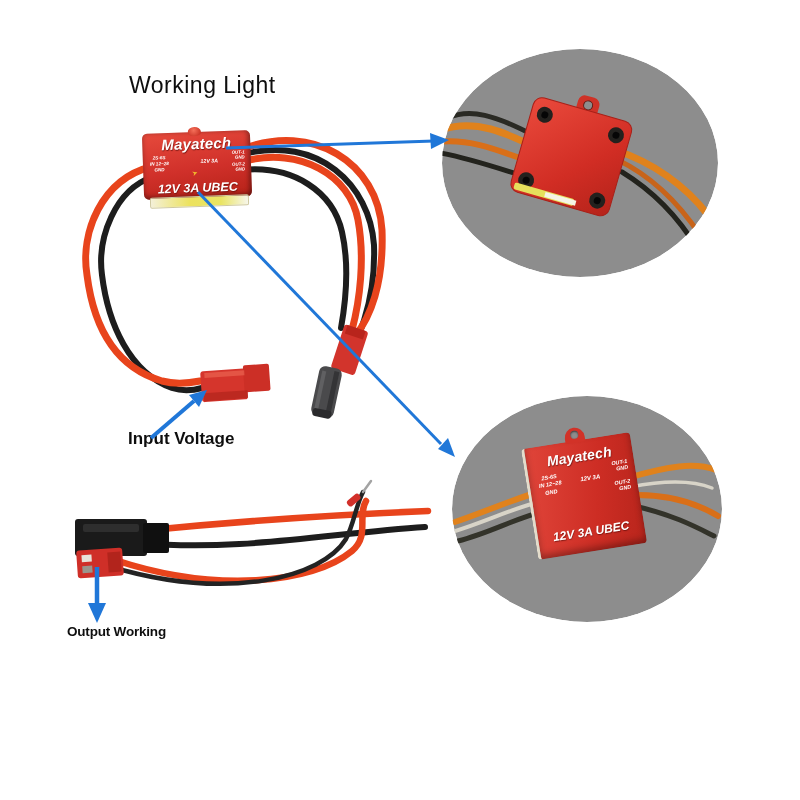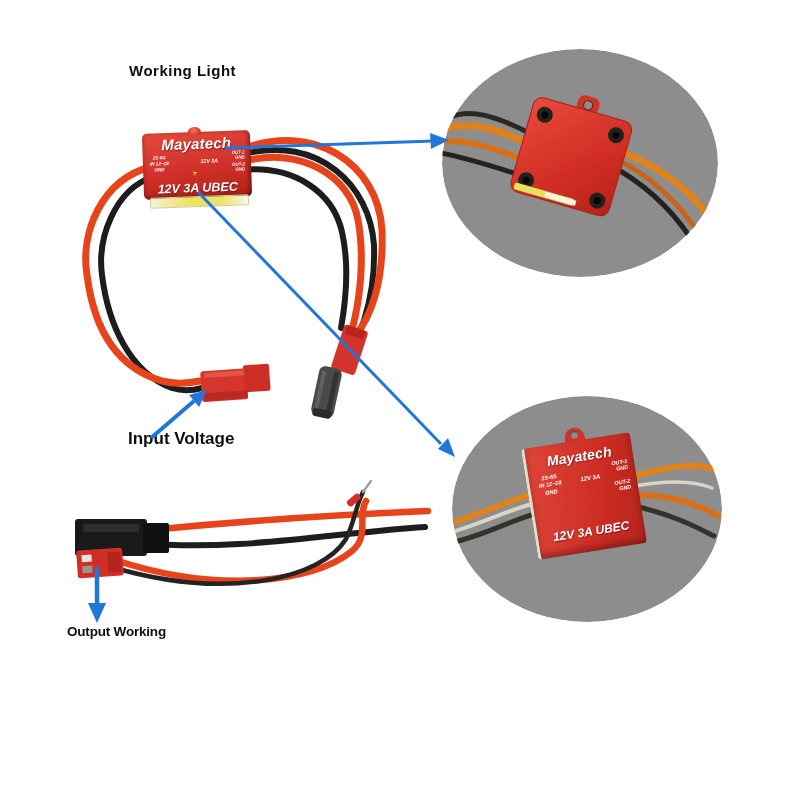--- a/index.html
+++ b/index.html
@@ -1,21 +1,21 @@
 <!DOCTYPE html>
 <html><head>
 <meta charset="utf-8">
 <style>
   html,body{margin:0;padding:0;background:#fff;}
   .stage{position:relative;width:800px;height:800px;background:#fff;overflow:hidden;
          font-family:"Liberation Sans", sans-serif;}
   .layer{position:absolute;left:0;top:0;}
   .toplayer{pointer-events:none;}
   .lbl{position:absolute;color:#0e0e0e;white-space:nowrap;}
-  .title{left:129px;top:62px;font-size:15px;font-weight:700;letter-spacing:.5px;}
+  .title{left:129px;top:72px;font-size:23px;font-weight:400;letter-spacing:.5px;}
   .input-lbl{left:128px;top:429px;font-size:17px;font-weight:700;text-align:center;}
   .output-lbl{left:67px;top:624px;font-size:13.5px;font-weight:700;letter-spacing:-.2px;}
 
   
   .module{position:absolute;border-radius:5px;color:#fff;font-style:italic;font-weight:700;}
   .module-main{left:143px;top:132px;width:108px;height:66px;transform:rotate(-2deg);
     background:linear-gradient(172deg,#e64a3c 0%,#d0302a 55%,#b52218 100%);
     box-shadow:inset 0 -3px 5px rgba(0,0,0,.3), inset -3px 0 4px rgba(0,0,0,.22);}
   .module-inset{left:529px;top:440px;width:107px;height:112px;transform:rotate(-9deg);
     background:linear-gradient(100deg,#e0453a,#cd2d24 60%,#b8251c);

